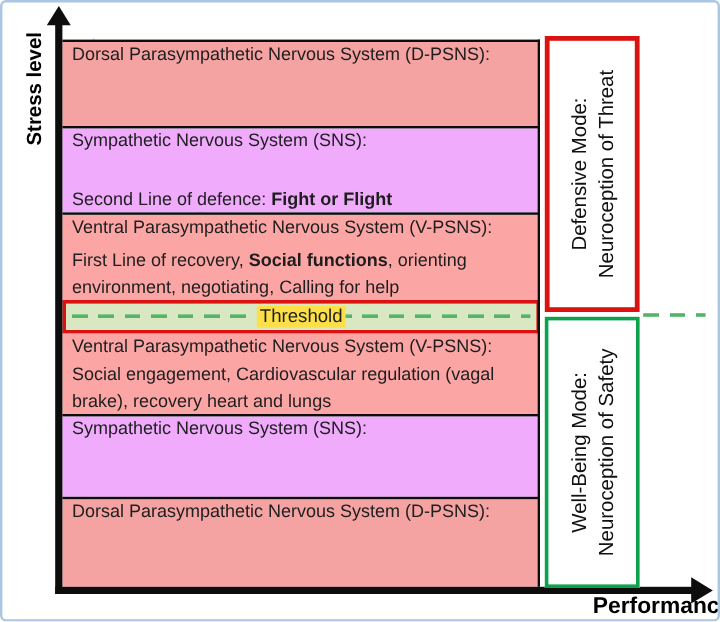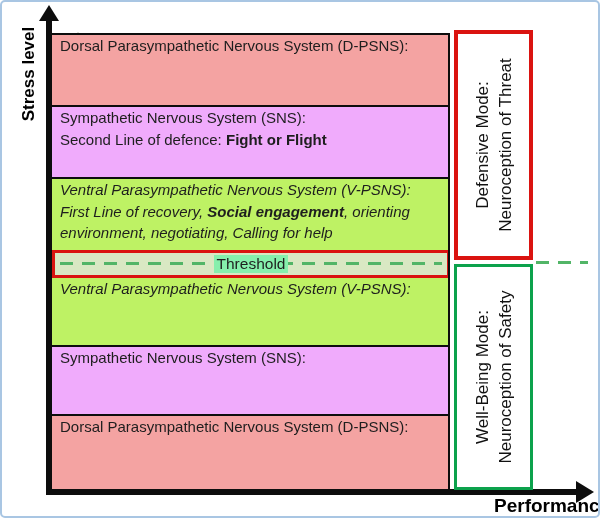--- a/index.html
+++ b/index.html
@@ -18,34 +18,34 @@
   .y-axis-label{position:absolute;left:-21px;top:62px;width:96px;height:20px;
     transform:rotate(-90deg);font-size:17px;font-weight:bold;text-align:center;color:#000;}
   .x-axis-label{position:absolute;left:492px;top:493px;font-size:19px;font-weight:bold;color:#000;}
   
   .curve-svg{position:absolute;left:0;top:0;width:600px;height:518px;pointer-events:none;}
   
   .hline{position:absolute;left:50px;width:398px;height:2px;background:#0d0d0d;}
   .vline{position:absolute;left:446px;width:2px;top:31px;height:456px;background:#0d0d0d;}
   
   .band{position:absolute;left:50px;width:396px;box-sizing:border-box;
-    display:flex;flex-direction:column;justify-content:flex-start;
+    display:flex;flex-direction:column;justify-content:space-between;
     padding:0 10px 0 8px;font-size:15px;line-height:21.5px;}
   .band b{font-weight:bold;}
   .bg-red{background:#f4a3a2;}
   .bg-yellow{background:#f0abfc;}
-  .bg-green{background:#bef264;font-style:italic;}
+  .bg-green{background:#fca5a5;}
   
   .threshold{position:absolute;left:50px;top:248px;width:398px;height:28px;box-sizing:border-box;
     background:#d9e8c3;border:3px solid #da1310;display:flex;align-items:center;justify-content:center;}
   .dash-line{position:absolute;height:3px;
     background:repeating-linear-gradient(90deg,#52b567 0 13px,rgba(0,0,0,0) 13px 22px);}
   .threshold .dash-line{left:5px;right:5px;top:9px;}
   .dash-right{left:534px;top:259px;width:52px;}
-  .threshold-label{position:relative;z-index:2;background:#86efac;padding:0 3px;
+  .threshold-label{position:relative;z-index:2;background:#fde047;padding:0 3px;
     font-size:15.5px;color:#1e1e1e;}
   
   .mode-box{position:absolute;left:452px;width:79px;box-sizing:border-box;background:#ffffff;}
   .mode-defensive{top:28px;height:230px;border:4px solid #da1310;}
   .mode-wellbeing{top:262px;height:226px;border:3px solid #0ca24c;}
   .mode-text{position:absolute;width:220px;height:46px;transform:rotate(-90deg);
     text-align:center;font-size:17px;line-height:23px;color:#111;}
   .mode-defensive .mode-text{left:-74.5px;top:88px;}
   .mode-wellbeing .mode-text{left:-73.5px;top:87px;}
 </style>
@@ -62,30 +62,31 @@
     <div>Dorsal Parasympathetic Nervous System (D-PSNS):</div>
   </div>
 
   <div class="band bg-yellow" style="top:105px;height:70px;">
     <div>Sympathetic Nervous System (SNS):</div>
     <div><span>Second Line of defence: </span><b>Fight or Flight</b><span></span></div>
   </div>
 
   <div class="band bg-green" style="top:177px;height:71px;">
     <div>Ventral Parasympathetic Nervous System (V-PSNS):</div>
-    <div><span>First Line of recovery, </span><b>Social engagement</b><span>, orienting environment, negotiating, Calling for help</span></div>
+    <div><span>First Line of recovery, </span><b>Social functions</b><span>, orienting environment, negotiating, Calling for help</span></div>
   </div>
 
   <div class="threshold">
     <div class="dash-line"></div>
     <span class="threshold-label">Threshold</span>
   </div>
 
   <div class="band bg-green" style="top:276px;height:67px;">
     <div>Ventral Parasympathetic Nervous System (V-PSNS):</div>
+    <div><span>Social engagement, Cardiovascular regulation (vagal brake), recovery heart and lungs</span><b></b><span></span></div>
   </div>
 
   <div class="band bg-yellow" style="top:345px;height:67px;">
     <div>Sympathetic Nervous System (SNS):</div>
   </div>
 
   <div class="band bg-red" style="top:414px;height:73px;">
     <div>Dorsal Parasympathetic Nervous System (D-PSNS):</div>
   </div>
 

